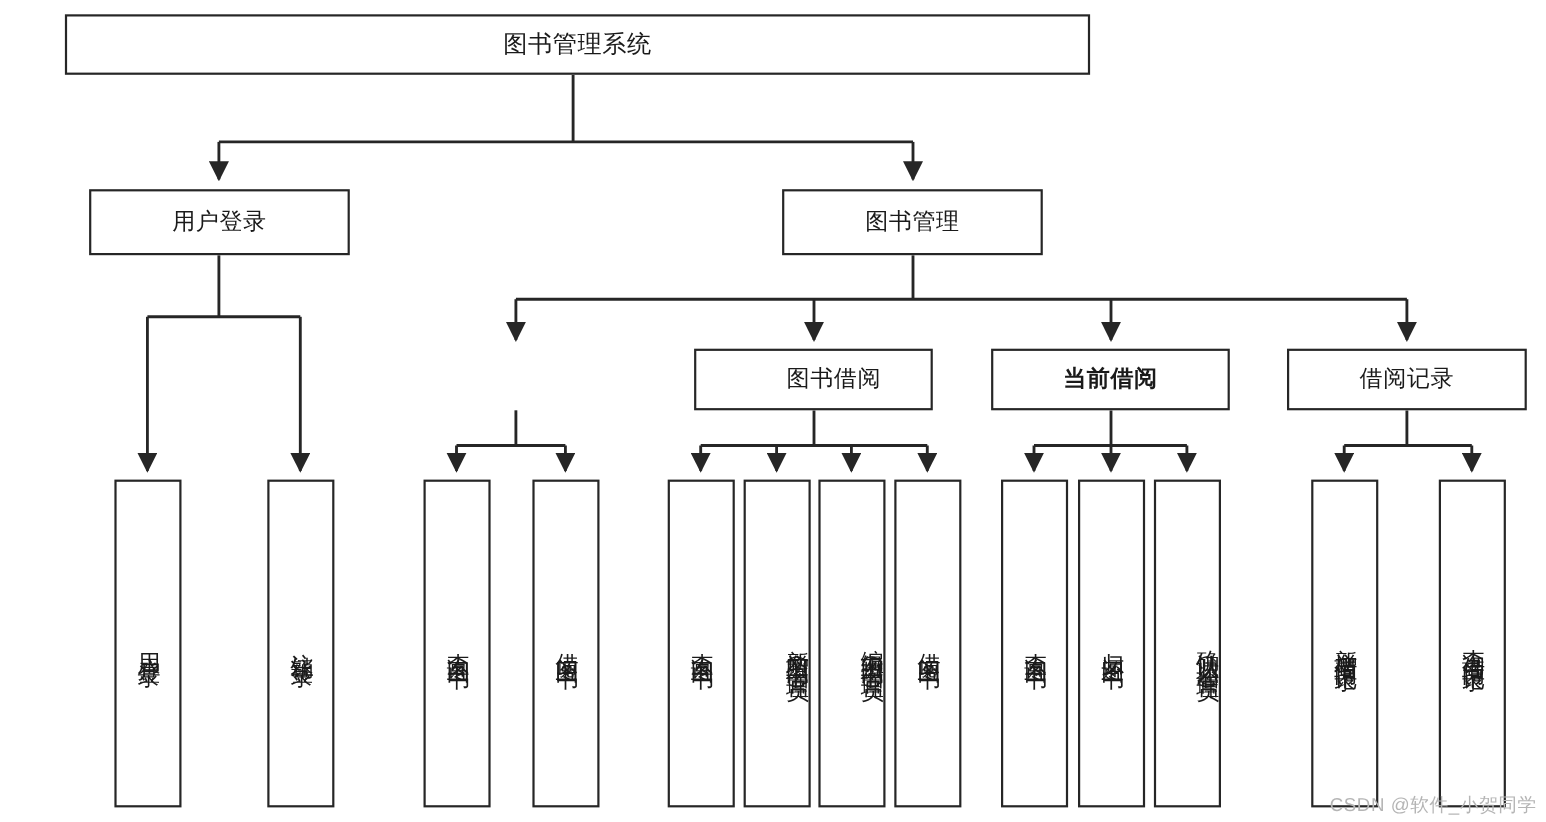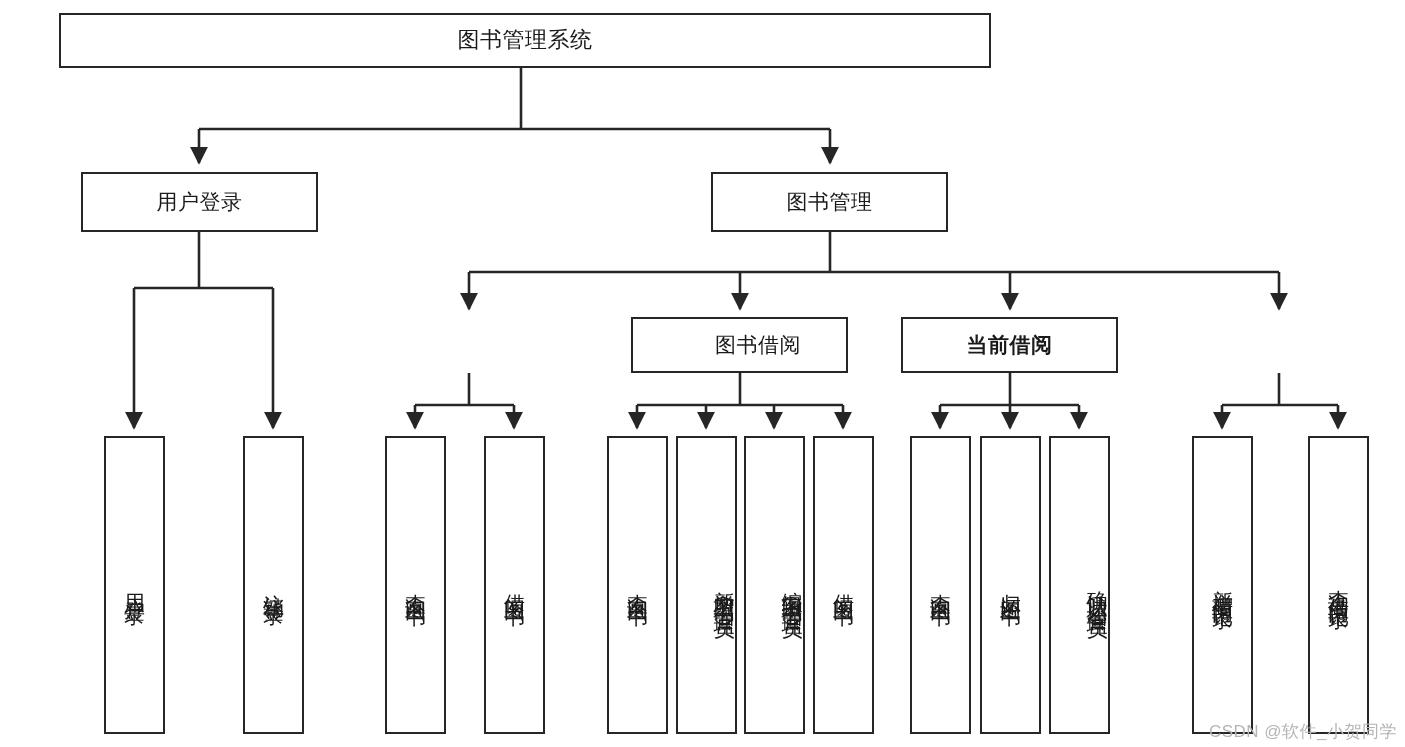--- a/index.html
+++ b/index.html
@@ -139,20 +139,23 @@
   <div class="node horiz" style="left:711px; top:172px; width:237px; height:60px;">
     <span>图书管理</span>
   </div>
 
   <div class="node horiz" style="left:631px; top:317px; width:217px; height:56px;padding-left:37px;">
     <span>图书借阅</span>
   </div>
   <div class="node horiz" style="left:901px; top:317px; width:217px; height:56px;font-weight:bold;">
     <span>当前借阅</span>
   </div>
+  <div class="node horiz" style="left:1170px; top:317px; width:218px; height:56px;">
+    <span>借阅记录</span>
+  </div>
 
   <div class="node leaf center-v" style="left:104px; top:436px; width:61px; height:298px;">
     <span class="leaf-text">用户登录</span>
   </div>
   <div class="node leaf center-v" style="left:243px; top:436px; width:61px; height:298px;">
     <span class="leaf-text">注销登录</span>
   </div>
 
   <div class="node leaf center-v" style="left:385px; top:436px; width:61px; height:298px;">
     <span class="leaf-text">查询图书</span>

